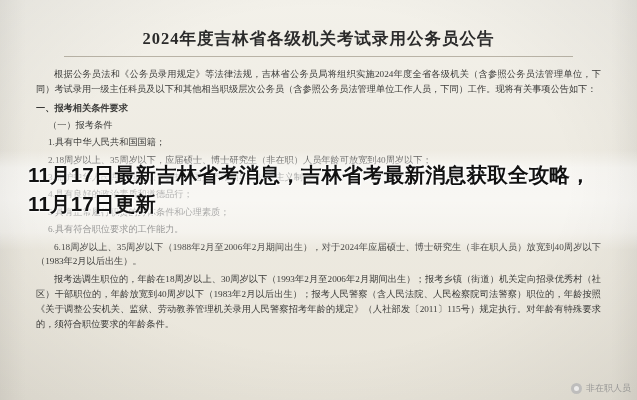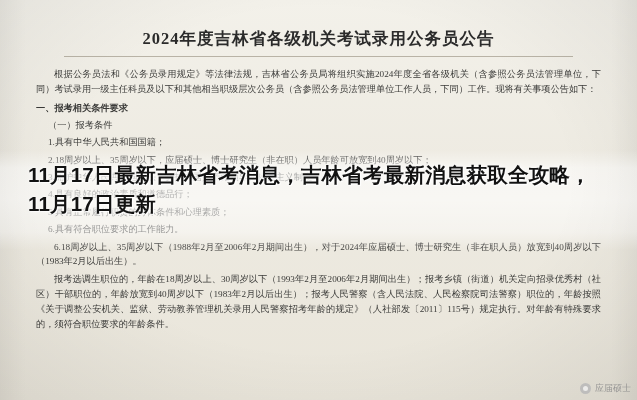--- a/index.html
+++ b/index.html
@@ -198,16 +198,16 @@
   </div>
 
   <div class="veil"></div>
 
   <div class="headline">11月17日最新吉林省考消息，吉林省考最新消息获取全攻略，11月17日更新</div>
 
   <div class="vignette"></div>
 
   <div class="watermark">
     <span class="wm-logo"></span>
-    <span>应届硕士</span>
+    <span>非在职人员</span>
   </div>
 
 </div>
 
 </body></html>

